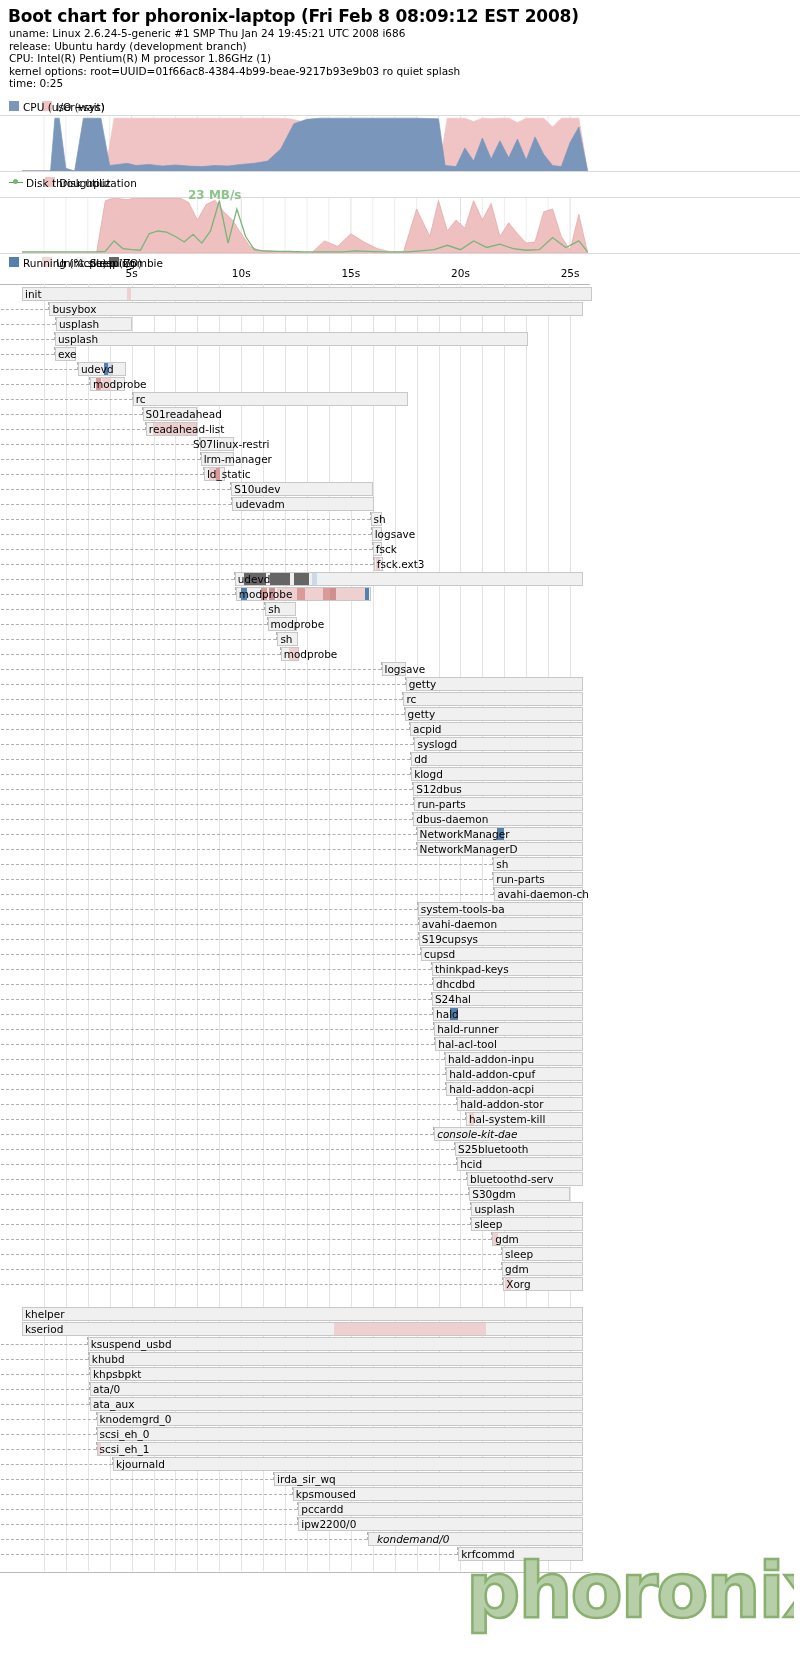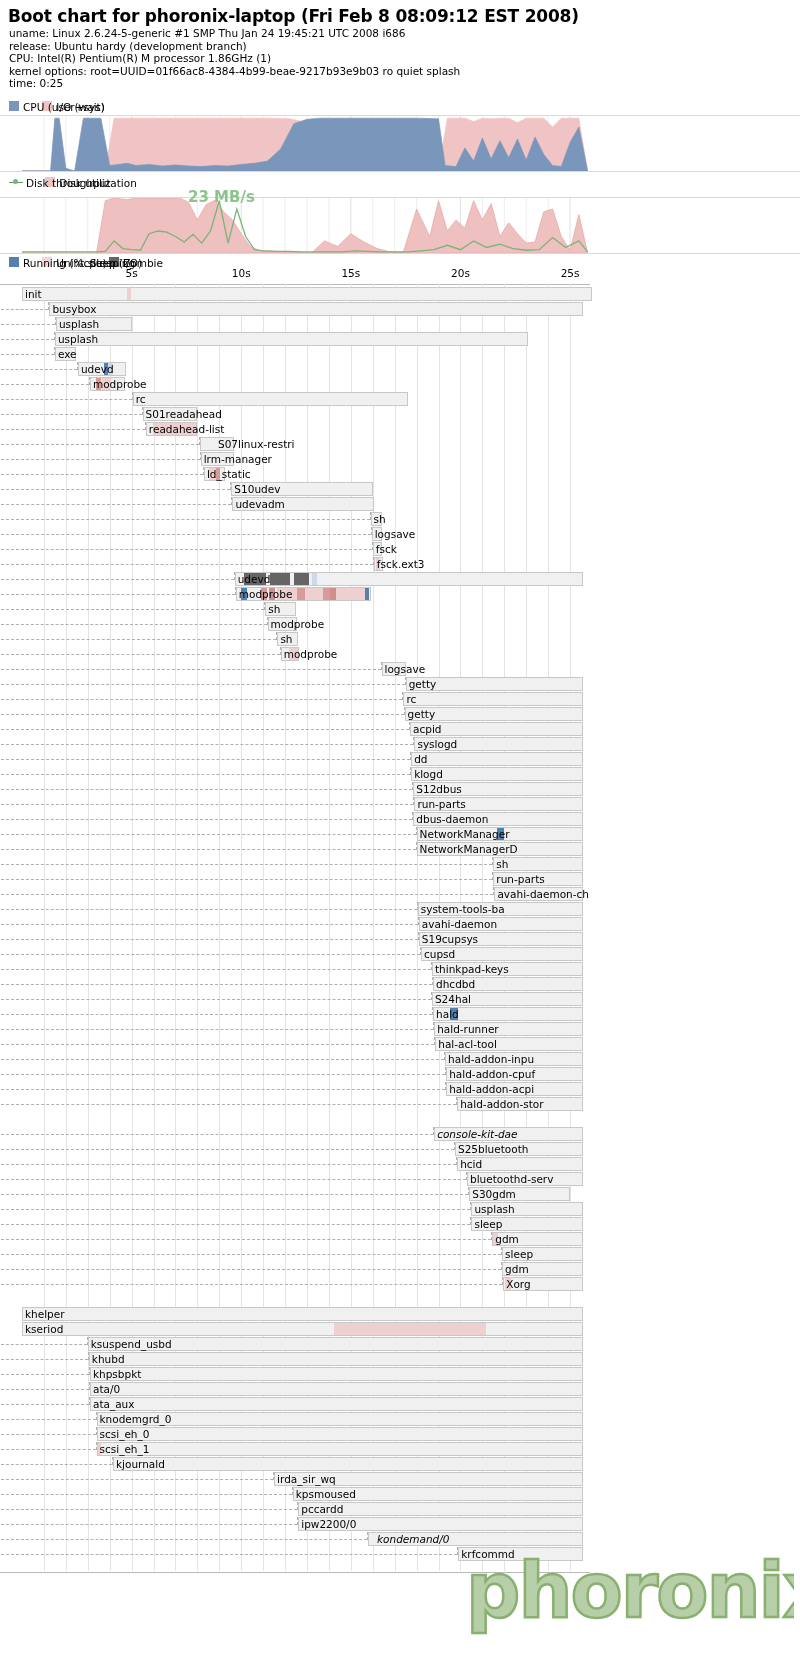--- a/index.html
+++ b/index.html
@@ -34,21 +34,21 @@
   }
   .arrowline:after{
     content:"";position:absolute;left:4px;top:2px;width:5px;height:5px;border-radius:50%;background:#79b479;
   }
 
   
   .panel{position:absolute;background:#fff;border-top:1px solid #d9d9d9;border-bottom:1px solid #d9d9d9;overflow:hidden;}
   .panel svg{position:absolute;left:0;top:0;}
 
   .mbps{
-    position:absolute;font-size:15px;font-weight:bold;color:#8cc48c;white-space:nowrap;
+    position:absolute;font-size:12px;font-weight:bold;color:#8cc48c;white-space:nowrap;
   }
 
   
   .axis{position:absolute;left:0;top:267px;width:800px;height:16px;}
   .axis .tick{position:absolute;font-size:10.5px;color:#000;transform:translateX(-50%);white-space:nowrap;}
 
   
   #proc{position:absolute;left:0;top:284px;width:800px;height:1377px;overflow:hidden;}
   #proc .bg{position:absolute;left:0;top:0;width:590px;height:1377px;background:#fff;border-top:1px solid #b9b9b9;border-bottom:1px solid #b9b9b9;}
   #proc .vline{position:absolute;top:0;width:1px;background:#e3e3e3;}
@@ -282,21 +282,21 @@
       <div class="dashv" style="left: 144.865px; top: 0px; height: 8px;"></div>
       <div class="bar" style="left: 145.865px; width: 51.5192px;">
         <div class="seg" style="left: 6.57692px; width: 43.8462px; background: rgb(239, 208, 208);"></div>
       </div>
       <div class="lbl" style="left: 148.865px;">readahead-list</div>
     </div>
     <div class="row" style="top: 153px;">
       <div class="dash" style="left: 1px; width: 197.577px; top: 7px;"></div>
       <div class="dashv" style="left: 198.577px; top: 0px; height: 8px;"></div>
       <div class="bar" style="left: 199.577px; width: 33.9808px;"></div>
-      <div class="lbl" style="left: 218px;">S07linux-restri</div>
+      <div class="lbl" style="left: 193px;">S07linux-restri</div>
     </div>
     <div class="row" style="top: 168px;">
       <div class="dash" style="left: 1px; width: 198.673px; top: 7px;"></div>
       <div class="dashv" style="left: 199.673px; top: 0px; height: 8px;"></div>
       <div class="bar" style="left: 200.673px; width: 32.8846px;"></div>
       <div class="lbl" style="left: 203.673px;">lrm-manager</div>
     </div>
     <div class="row" style="top: 183px;">
       <div class="dash" style="left: 1px; width: 201.962px; top: 7px;"></div>
       <div class="dashv" style="left: 202.962px; top: 0px; height: 8px;"></div>
@@ -576,20 +576,28 @@
       <div class="dashv" style="left: 445.212px; top: 0px; height: 8px;"></div>
       <div class="bar" style="left: 446.212px; width: 137.019px;"></div>
       <div class="lbl" style="left: 449.212px;">hald-addon-acpi</div>
     </div>
     <div class="row" style="top: 813px;">
       <div class="dash" style="left: 1px; width: 455.173px; top: 7px;"></div>
       <div class="dashv" style="left: 456.173px; top: 0px; height: 8px;"></div>
       <div class="bar" style="left: 457.173px; width: 126.058px;"></div>
       <div class="lbl" style="left: 460.173px;">hald-addon-stor</div>
     </div>
+    <div class="row" style="top: 828px;">
+      <div class="dash" style="left: 1px; width: 463.942px; top: 7px;"></div>
+      <div class="dashv" style="left: 464.942px; top: 0px; height: 8px;"></div>
+      <div class="bar" style="left: 465.942px; width: 117.288px;">
+        <div class="seg" style="left: 2.19231px; width: 4.38462px; background: rgb(239, 208, 208);"></div>
+      </div>
+      <div class="lbl" style="left: 468.942px;">hal-system-kill</div>
+    </div>
     <div class="row" style="top: 843px;">
       <div class="dash" style="left: 1px; width: 432.154px; top: 7px;"></div>
       <div class="dashv" style="left: 433.154px; top: 0px; height: 8px;"></div>
       <div class="bar" style="left: 434.154px; width: 149.077px;"></div>
       <div class="lbl" style="left: 437.154px; font-style: italic;">console-kit-dae</div>
     </div>
     <div class="row" style="top: 858px;">
       <div class="dash" style="left: 1px; width: 452.981px; top: 7px;"></div>
       <div class="dashv" style="left: 453.981px; top: 0px; height: 8px;"></div>
       <div class="bar" style="left: 454.981px; width: 128.25px;"></div>

